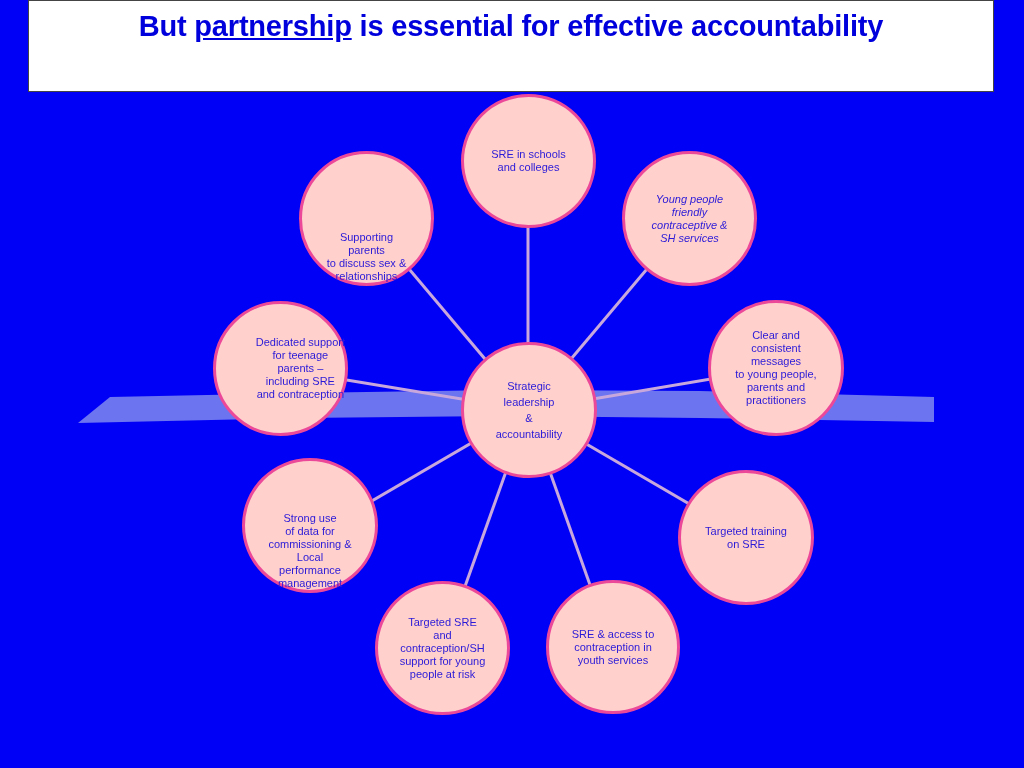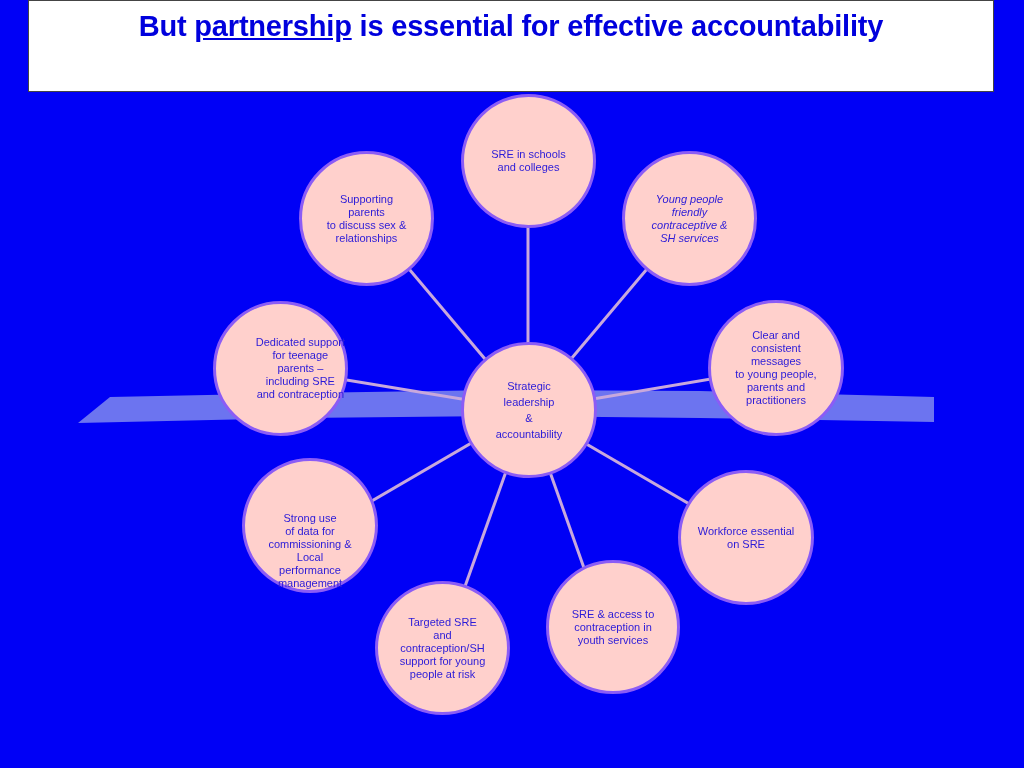--- a/index.html
+++ b/index.html
@@ -1,21 +1,21 @@
 <!DOCTYPE html>
 <html><head>
 <meta charset="utf-8">
 <style>
   html, body { margin:0; padding:0; }
   body { width:1024px; height:768px; background:#0000f6; position:relative; overflow:hidden; font-family:"Liberation Sans", sans-serif; }
   .title-box { position:absolute; left:28px; top:0; width:966px; height:92px; background:#ffffff; border:1px solid #444; box-sizing:border-box; }
   .title { position:absolute; left:0; right:0; top:9px; text-align:center; font-size:29px; font-weight:bold; color:#0000dd; letter-spacing:-0.2px; }
   .title .ul { text-decoration:underline; }
   svg.diagram { position:absolute; left:0; top:0; }
-  .node { position:absolute; border-radius:50%; background:#ffd0cc; border:3px solid #8b5cf6; box-sizing:border-box; display:flex; align-items:center; justify-content:center; text-align:center; color:#2a1ad8; font-size:11px; line-height:13px; white-space:pre-line; }
+  .node { position:absolute; border-radius:50%; background:#ffd0cc; border:3px solid #ec4899; box-sizing:border-box; display:flex; align-items:center; justify-content:center; text-align:center; color:#2a1ad8; font-size:11px; line-height:13px; white-space:pre-line; }
   .node.center { font-size:11px; line-height:16px; }
   .node span { display:block; }
 </style>
 </head>
 <body>
 
 <div class="title-box">
   <div class="title"><span>But </span><span class="ul">partnership</span><span> is essential for effective accountability</span></div>
 </div>
 
@@ -39,42 +39,42 @@
 <div class="node" style="left:622px;top:151px;width:135px;height:135px;font-style:italic;"><span>Young people
 friendly
 contraceptive &amp;
 SH services</span></div>
 <div class="node" style="left:708px;top:300px;width:136px;height:136px;"><span>Clear and
 consistent
 messages
 to young people,
 parents and
 practitioners</span></div>
-<div class="node" style="left:678px;top:470px;width:136px;height:135px;"><span>Workforce essential
+<div class="node" style="left:678px;top:470px;width:136px;height:135px;"><span>Targeted training
 on SRE</span></div>
-<div class="node" style="left:546px;top:560px;width:134px;height:134px;"><span>SRE &amp; access to
+<div class="node" style="left:546px;top:580px;width:134px;height:134px;"><span>SRE &amp; access to
 contraception in
 youth services</span></div>
 <div class="node" style="left:375px;top:581px;width:135px;height:134px;text-align:center;"><span>Targeted SRE
 and
 contraception/SH
 support for young
 people at risk</span></div>
 <div class="node" style="left:242px;top:458px;width:136px;height:135px;align-items:flex-end;"><span>Strong use
 of data for
 commissioning &amp;
 Local
 performance
 management</span></div>
 <div class="node" style="left:213px;top:301px;width:135px;height:135px;justify-content:flex-end;"><span>Dedicated support
 for teenage
 parents –
 including  SRE
 and contraception</span></div>
-<div class="node" style="left:299px;top:151px;width:135px;height:135px;"><span>Supporting
+<div class="node" style="left:299px;top:151px;width:135px;height:135px;align-items:flex-end;"><span>Supporting
 parents
 to discuss sex &amp;
 relationships</span></div>
 
 <div class="node center" style="left:461px;top:342px;width:136px;height:136px;"><span>Strategic
 leadership
 &amp;
 accountability</span></div>
 
 </body></html>

